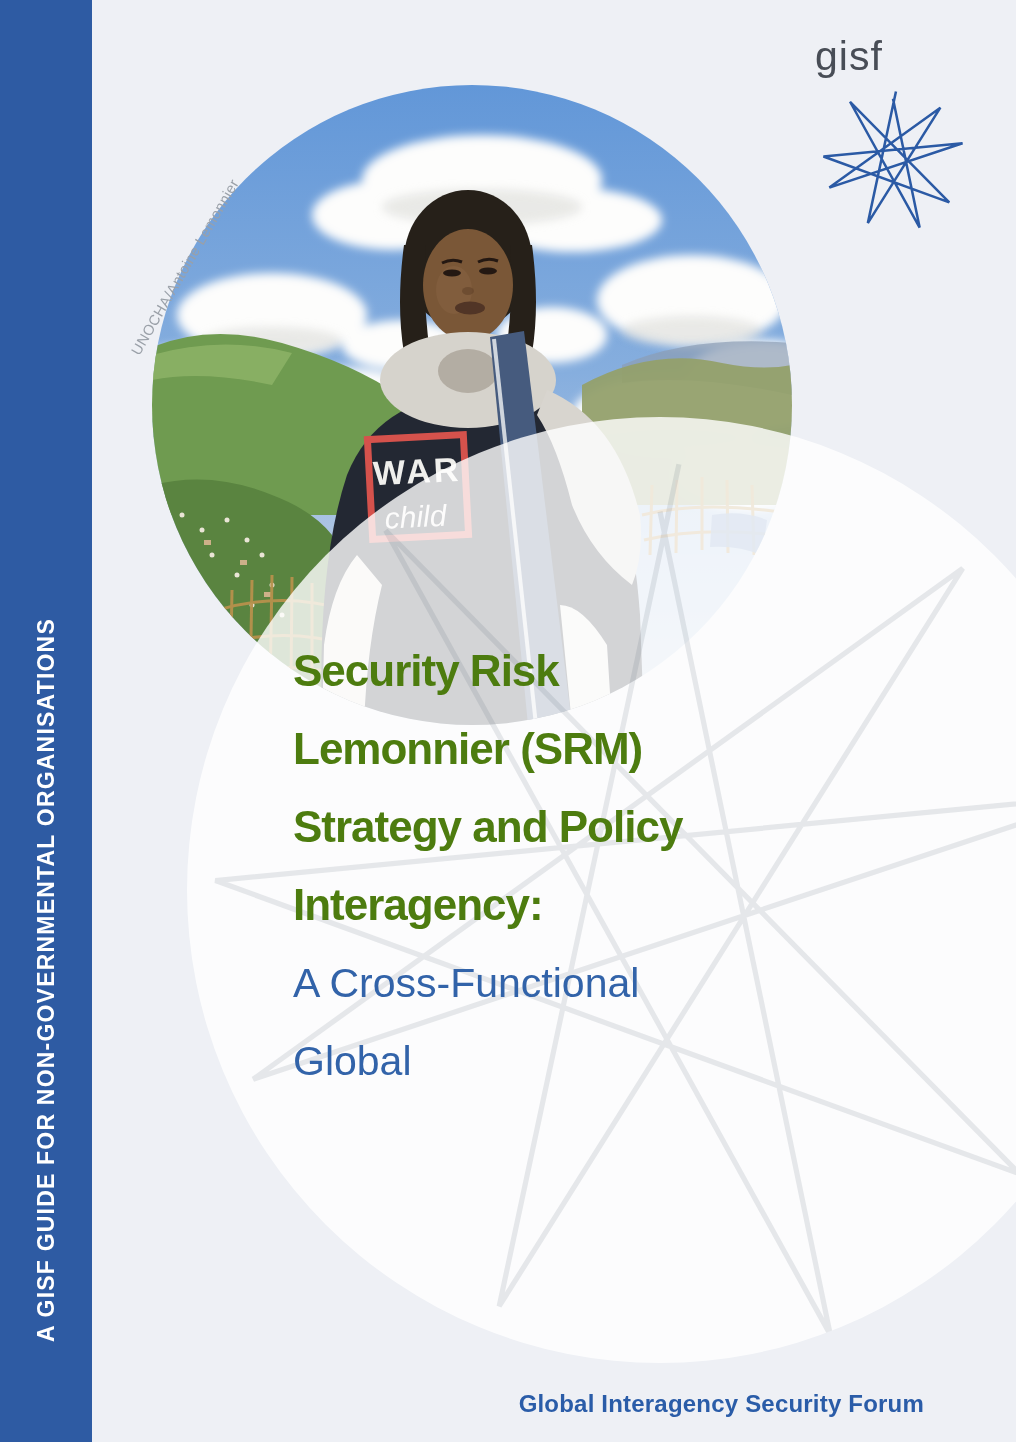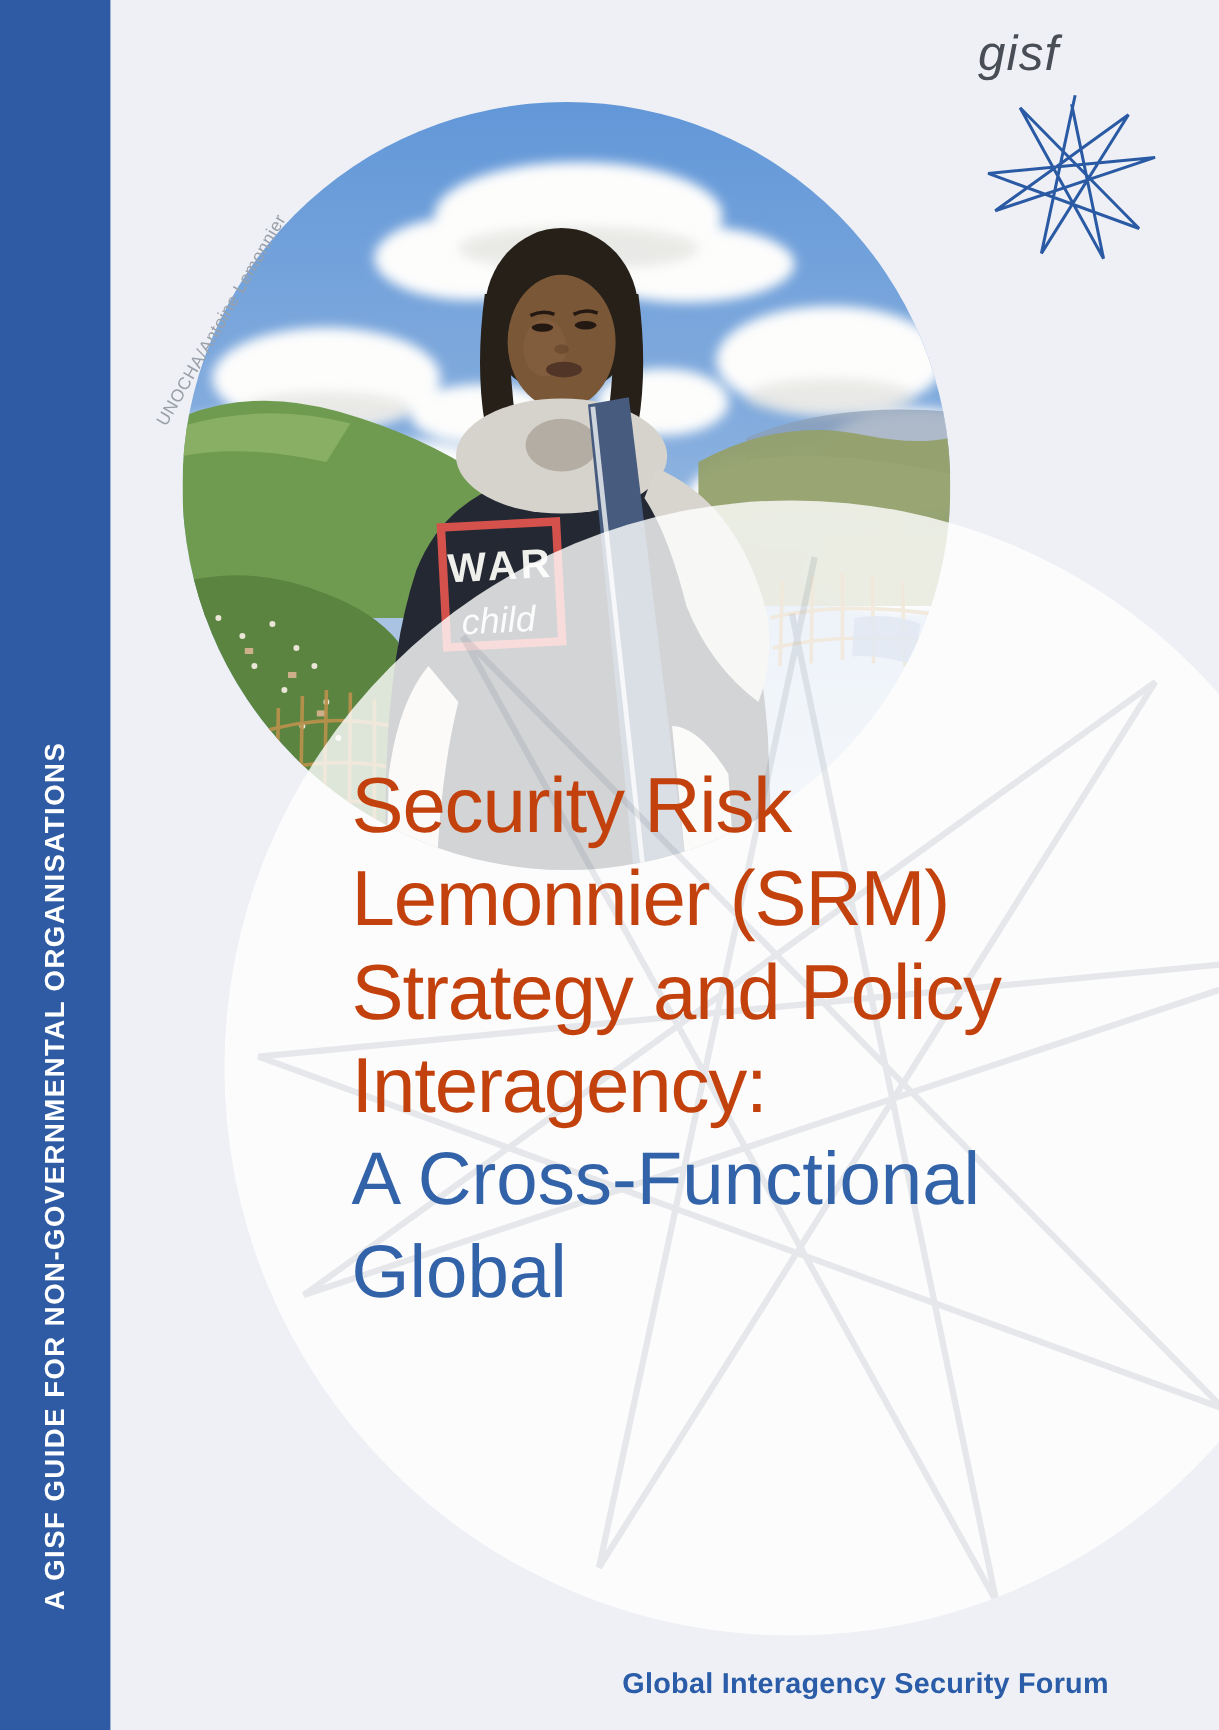--- a/index.html
+++ b/index.html
@@ -25,24 +25,24 @@
     background:rgba(255,255,255,0.8);overflow:hidden;z-index:2;
   }
   .big-circle svg{display:block;width:100%;height:100%;}
   
   .photo-credit{
     position:absolute;left:185px;top:267px;transform:translate(-50%,-50%) rotate(-60deg);
     white-space:nowrap;color:#9aa0a8;font-size:14.5px;letter-spacing:.5px;z-index:3;
   }
   
   .title-block{position:absolute;left:293px;top:632px;z-index:4;}
-  .title-line{font-size:65px;line-height:78px;font-weight:400;color:#c2410c;letter-spacing:-1px;white-space:nowrap;}
-  .subtitle-line{font-size:62px;line-height:78px;font-weight:400;color:#3263a9;letter-spacing:0;white-space:nowrap;}
-  
-  .logo{position:absolute;left:815px;top:24px;z-index:4;font-style:italic;}
+  .title-line{font-size:44px;line-height:78px;font-weight:700;color:#4d7c0f;letter-spacing:-1px;white-space:nowrap;}
+  .subtitle-line{font-size:41px;line-height:78px;font-weight:400;color:#3263a9;letter-spacing:0;white-space:nowrap;}
+  
+  .logo{position:absolute;left:815px;top:36px;z-index:4;}
   .logo-text{font-size:41px;color:#484d56;font-weight:500;letter-spacing:1px;line-height:1;}
   .logo-scribble{position:absolute;left:2px;top:48px;width:152px;height:148px;}
   
   .footer-text{
     position:absolute;right:92px;top:1390px;font-size:24px;font-weight:700;
     color:#2a5ca8;letter-spacing:.2px;z-index:5;white-space:nowrap;
   }
 </style>
 </head>
 <body>

